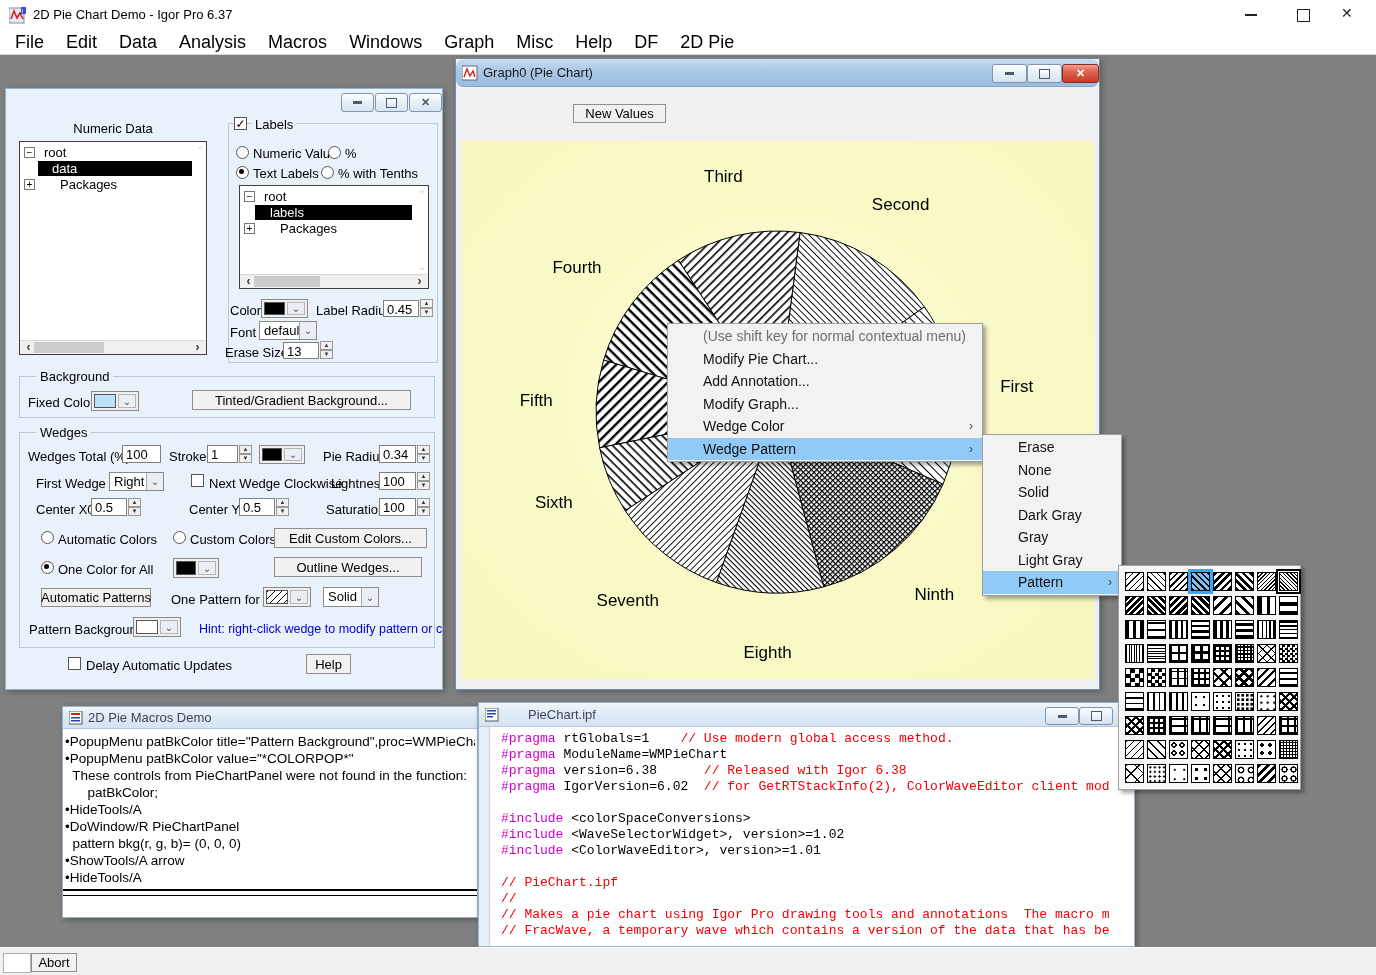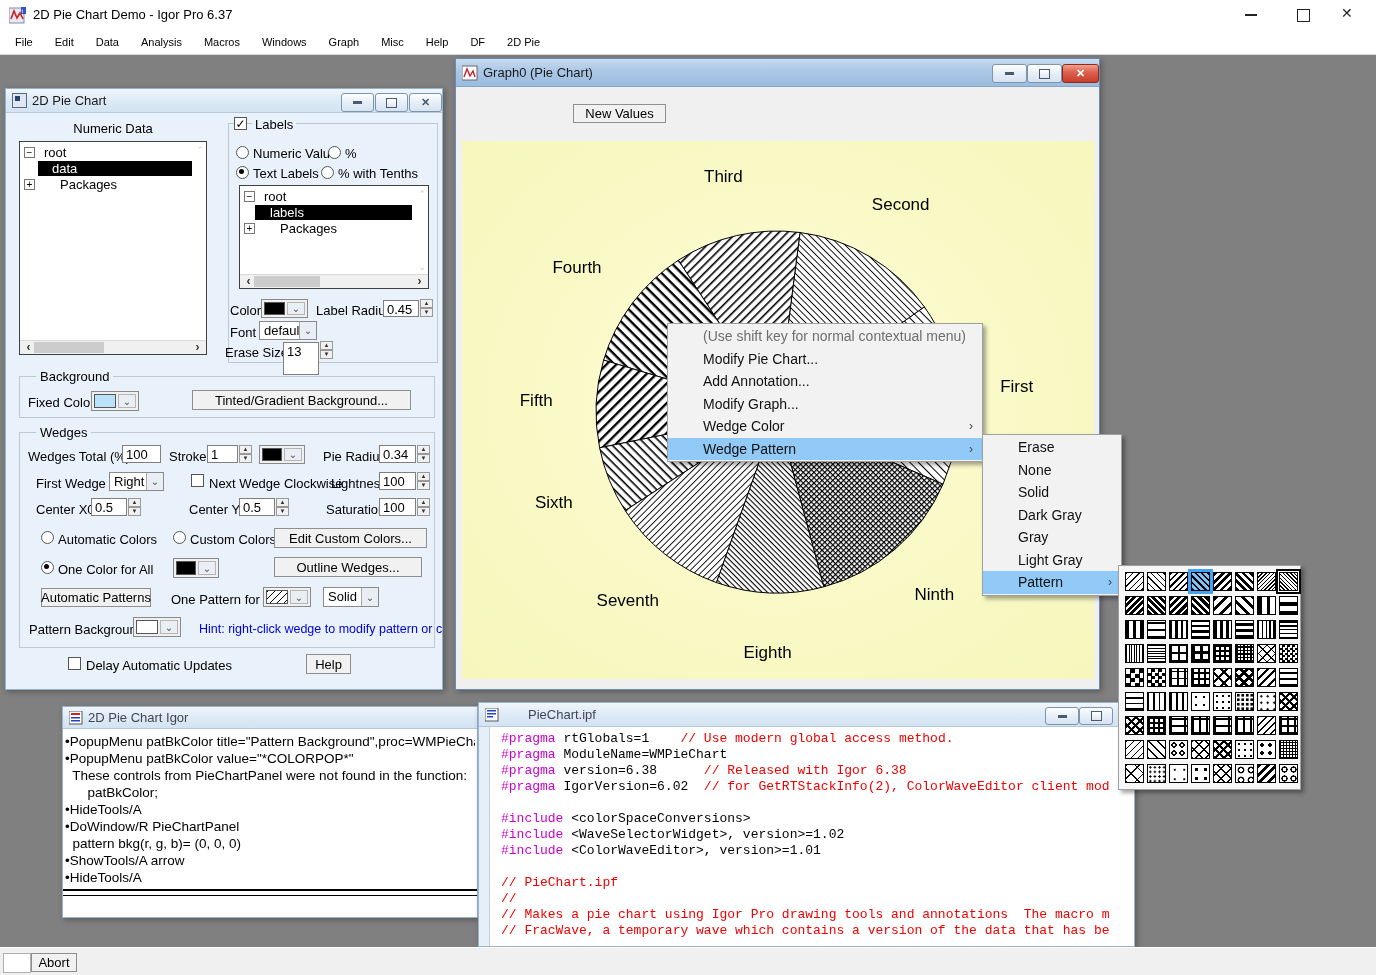--- a/index.html
+++ b/index.html
@@ -2,21 +2,21 @@
 <html><head>
 <meta charset="utf-8">
 <style>
   html,body{margin:0;padding:0;}
   #screen{position:relative;width:1376px;height:975px;background:#808080;font-family:"Liberation Sans",sans-serif;overflow:hidden;}
   .abs{position:absolute;}
   .lbl{position:absolute;font-size:13px;color:#000;white-space:nowrap;}
   .win{position:absolute;background:#fff;border:1px solid #7d9cba;box-shadow:2px 2px 6px rgba(0,0,0,.3);overflow:hidden;box-sizing:border-box;}
   .tbar{position:absolute;left:0;top:0;right:0;display:flex;align-items:center;padding-left:6px;gap:5px;box-sizing:border-box;}
   .tbar .ttl{font-size:13px;color:#1a1a1a;white-space:nowrap;}
-  .tbar.active{background:linear-gradient(#c9dbf0,#aac7e5 45%,#9bbcdf);border-bottom:1px solid #87a6c6;}
+  .tbar.active{background:linear-gradient(#c9dbf0,#aac7e5 45%,#9bbcdf);border-bottom:1px solid #87a6c6;border-radius:8px;}
   .tbar.inactive{background:linear-gradient(#f0f5fb,#ddeaf6 50%,#d3e3f2);border-bottom:1px solid #b5c9da;}
   .tbtn{position:absolute;top:5px;height:17px;border:1px solid #7f94ad;border-radius:3px;background:linear-gradient(#fdfeff,#e8f0f8 45%,#d6e3f0);display:flex;align-items:center;justify-content:center;}
   .tbtn.close{background:linear-gradient(#f0a191,#de6350 40%,#c63d29);border-color:#8e2a1c;}
   .g-min{width:9px;height:3px;background:#4a5b70;}
   .g-max{width:9px;height:8px;border:1px solid #4a5b70;background:linear-gradient(#fff,#dde7f2);}
   .g-x{color:#fff;font-size:11px;font-weight:bold;line-height:11px;}
   .inp{position:absolute;background:#fff;border:1px solid #7f7f7f;font-size:13px;padding:1px 3px;box-sizing:border-box;white-space:nowrap;overflow:hidden;}
   .btn{position:absolute;background:#f1f1f1;border:1px solid #8f8f8f;font-size:13px;display:flex;align-items:center;justify-content:center;box-sizing:border-box;white-space:nowrap;}
   .dd{position:absolute;background:#fff;border:1px solid #8a8a8a;box-sizing:border-box;display:flex;}
   .dd .val{flex:1;font-size:13px;padding:1px 4px;white-space:nowrap;overflow:hidden;}
@@ -45,21 +45,21 @@
   .mitem .arrow{position:absolute;right:9px;font-size:12px;color:#444;}
   .mitem.hl{background:#91c9f7;}
   .mitem.dis{color:#6e6e6e;}
   .cline{height:16px;line-height:16px;font-family:"Liberation Mono",monospace;font-size:13px;white-space:pre;overflow:hidden;}
   .cline .k{color:#cc00cc;} .cline .c{color:#000;} .cline .r{color:#f00000;}
   .hline{height:17px;line-height:17px;font-size:13.5px;white-space:pre;overflow:hidden;color:#000;}
   .plabel{position:absolute;font-size:17px;color:#000;transform:translate(-50%,-50%);white-space:nowrap;}
   .palcell{width:17px;height:17px;border:1px solid #000;background-color:#fff;box-sizing:content-box;}
   .palcell.sel{box-shadow:0 0 0 3px #42a3f5;background-color:#7cc0f7;}
   .palcell.cur{box-shadow:0 0 0 1px #fff,0 0 0 3px #000;}
-  .mbar-item{padding:0 11px;font-size:11px;color:#000;height:25px;display:flex;align-items:center;}
+  .mbar-item{padding:0 11px;font-size:18px;color:#000;height:25px;display:flex;align-items:center;}
   .hatchsw{background-image:repeating-linear-gradient(135deg,#000 0 1px,rgba(0,0,0,0) 1px 5px);background-color:#fff;}
 </style>
 </head>
 <body>
 
 <div id="screen">
 
   <div class="abs" style="left:0;top:0;width:1376px;height:30px;background:#fff;border-bottom:1px solid #ececec;">
     <span class="abs" style="left:9px;top:6px;width:18px;height:18px;">
       <svg width="18" height="18">
@@ -83,26 +83,20 @@
       <span class="mbar-item">Macros</span>
       <span class="mbar-item">Windows</span>
       <span class="mbar-item">Graph</span>
       <span class="mbar-item">Misc</span>
       <span class="mbar-item">Help</span>
       <span class="mbar-item">DF</span>
       <span class="mbar-item">2D Pie</span>
     </div>
 
   <div class="win" style="left:5px;top:88px;width:438px;height:602px;background:#e9f1fa;border-color:#93b2cc;">
-    <div class="tbar inactive" style="height:24px;">
-      <span style="width:13px;height:13px;background:#dfe8f2;border:1px solid #5a6b80;display:inline-block;">
-          <span style="display:block;width:5px;height:5px;margin:2px;background:#24466e;"></span>
-        </span>
-      <span class="ttl">2D Pie Chart</span>
-    </div>
     <div class="tbtn" style="left:335px;top:4px;width:31px;">
         <span class="g-min"></span>
       </div>
     <div class="tbtn" style="left:369px;top:4px;width:31px;">
         <span class="g-max"></span>
       </div>
     <div class="tbtn" style="left:403px;top:4px;width:31px;background:linear-gradient(#fdfeff,#e8f0f8 45%,#d6e3f0);">
         <span style="color:#4a5b70;font-size:11px;font-weight:bold;">✕</span>
       </div>
 
@@ -177,21 +171,21 @@
         <span>▼</span>
       </div>
 
     <span class="lbl" style="left:224px;top:236px;">Font</span>
     <div class="dd" style="left:253px;top:232px;width:58px;height:19px;">
       <span class="val">default</span>
         <span class="chev">⌄</span>
     </div>
 
     <span class="lbl" style="left:219px;top:256px;">Erase Size</span>
-    <div class="inp" style="left:277px;top:253px;width:36px;height:33px;">13</div>
+    <div class="inp" style="left:277px;top:253px;width:36px;height:17px;">13</div>
     <div class="step" style="left:314px;top:252px;">
         <span>▲</span>
         <span>▼</span>
       </div>
 
     <div class="group" style="left:13px;top:287px;width:416px;height:42px;"></div>
     <span class="legend" style="left:30px;top:280px;">Background</span>
     <span class="lbl" style="left:22px;top:306px;">Fixed Color</span>
     <div class="swdd" style="left:85px;top:302px;width:48px;height:20px;">
       <span class="sw" style="background:#b9e1f9;"></span>
@@ -389,21 +383,21 @@
   </div>
 
   <div class="win" style="left:62px;top:706px;width:416px;height:212px;background:#fff;border-color:#9ab4cc;">
     <div class="tbar inactive" style="height:22px;">
       <span style="width:14px;height:14px;display:inline-block;"><svg width="14" height="14">
             <rect x="0" y="0" width="13" height="13" fill="#fff" stroke="#555" stroke-width="1"></rect>
             <rect x="2" y="2" width="9" height="2" fill="#cc2222"></rect>
             <rect x="2" y="6" width="9" height="1.5" fill="#2244bb"></rect>
             <rect x="2" y="9" width="9" height="1.5" fill="#2244bb"></rect>
           </svg></span>
-      <span class="ttl" style="color:#445;">2D Pie Chart Igor</span>
+      <span class="ttl" style="color:#445;">2D Pie Macros Demo</span>
     </div>
     <div id="history-lines" style="position:absolute;left:2px;top:26px;right:2px;">
         <div class="hline">•PopupMenu patBkColor title="Pattern Background",proc=WMPieCha</div>
         <div class="hline">•PopupMenu patBkColor value="*COLORPOP*"</div>
         <div class="hline">  These controls from PieChartPanel were not found in the function:</div>
         <div class="hline">      patBkColor;</div>
         <div class="hline">•HideTools/A</div>
         <div class="hline">•DoWindow/R PieChartPanel</div>
         <div class="hline">  pattern bkg(r, g, b)= (0, 0, 0)</div>
         <div class="hline">•ShowTools/A arrow</div>

